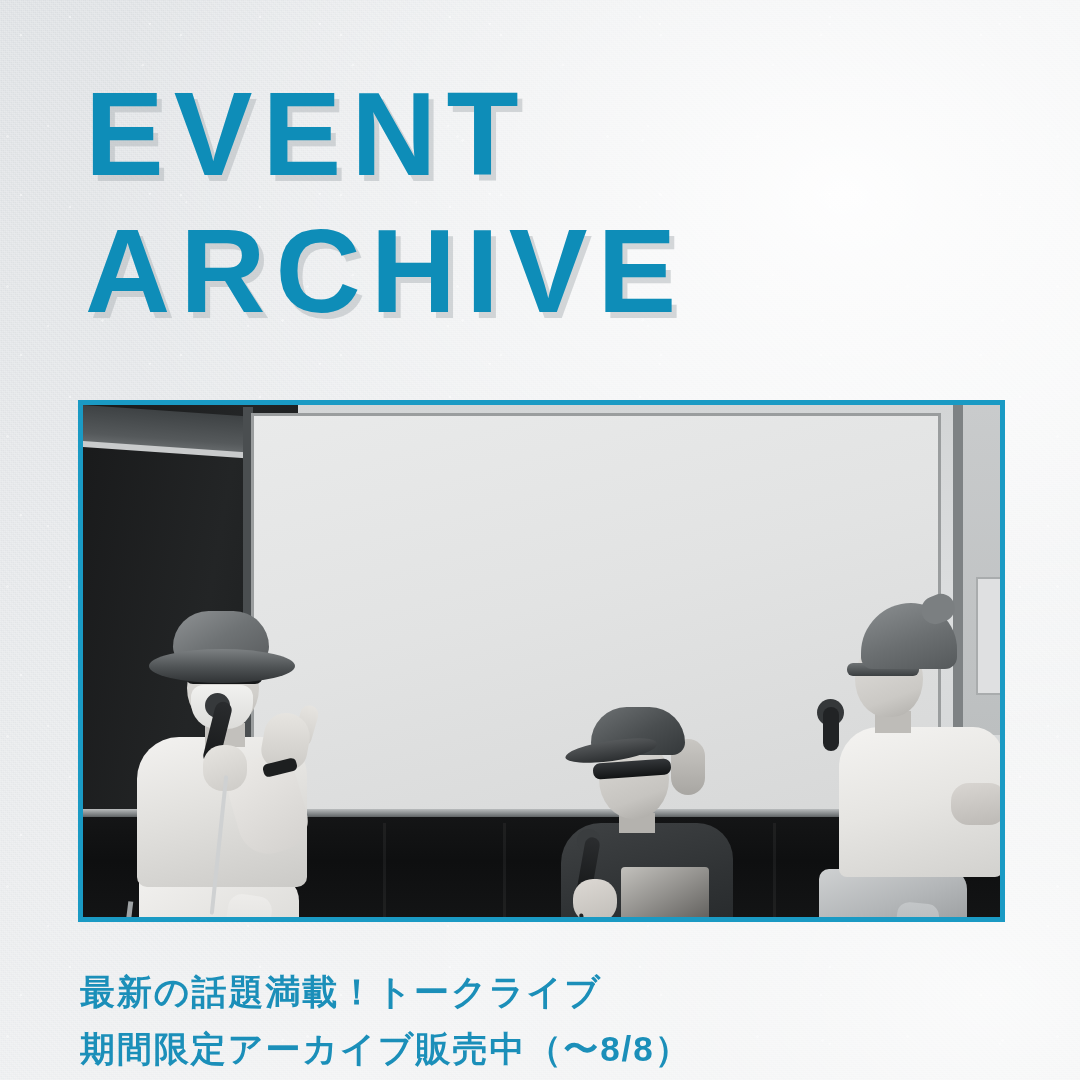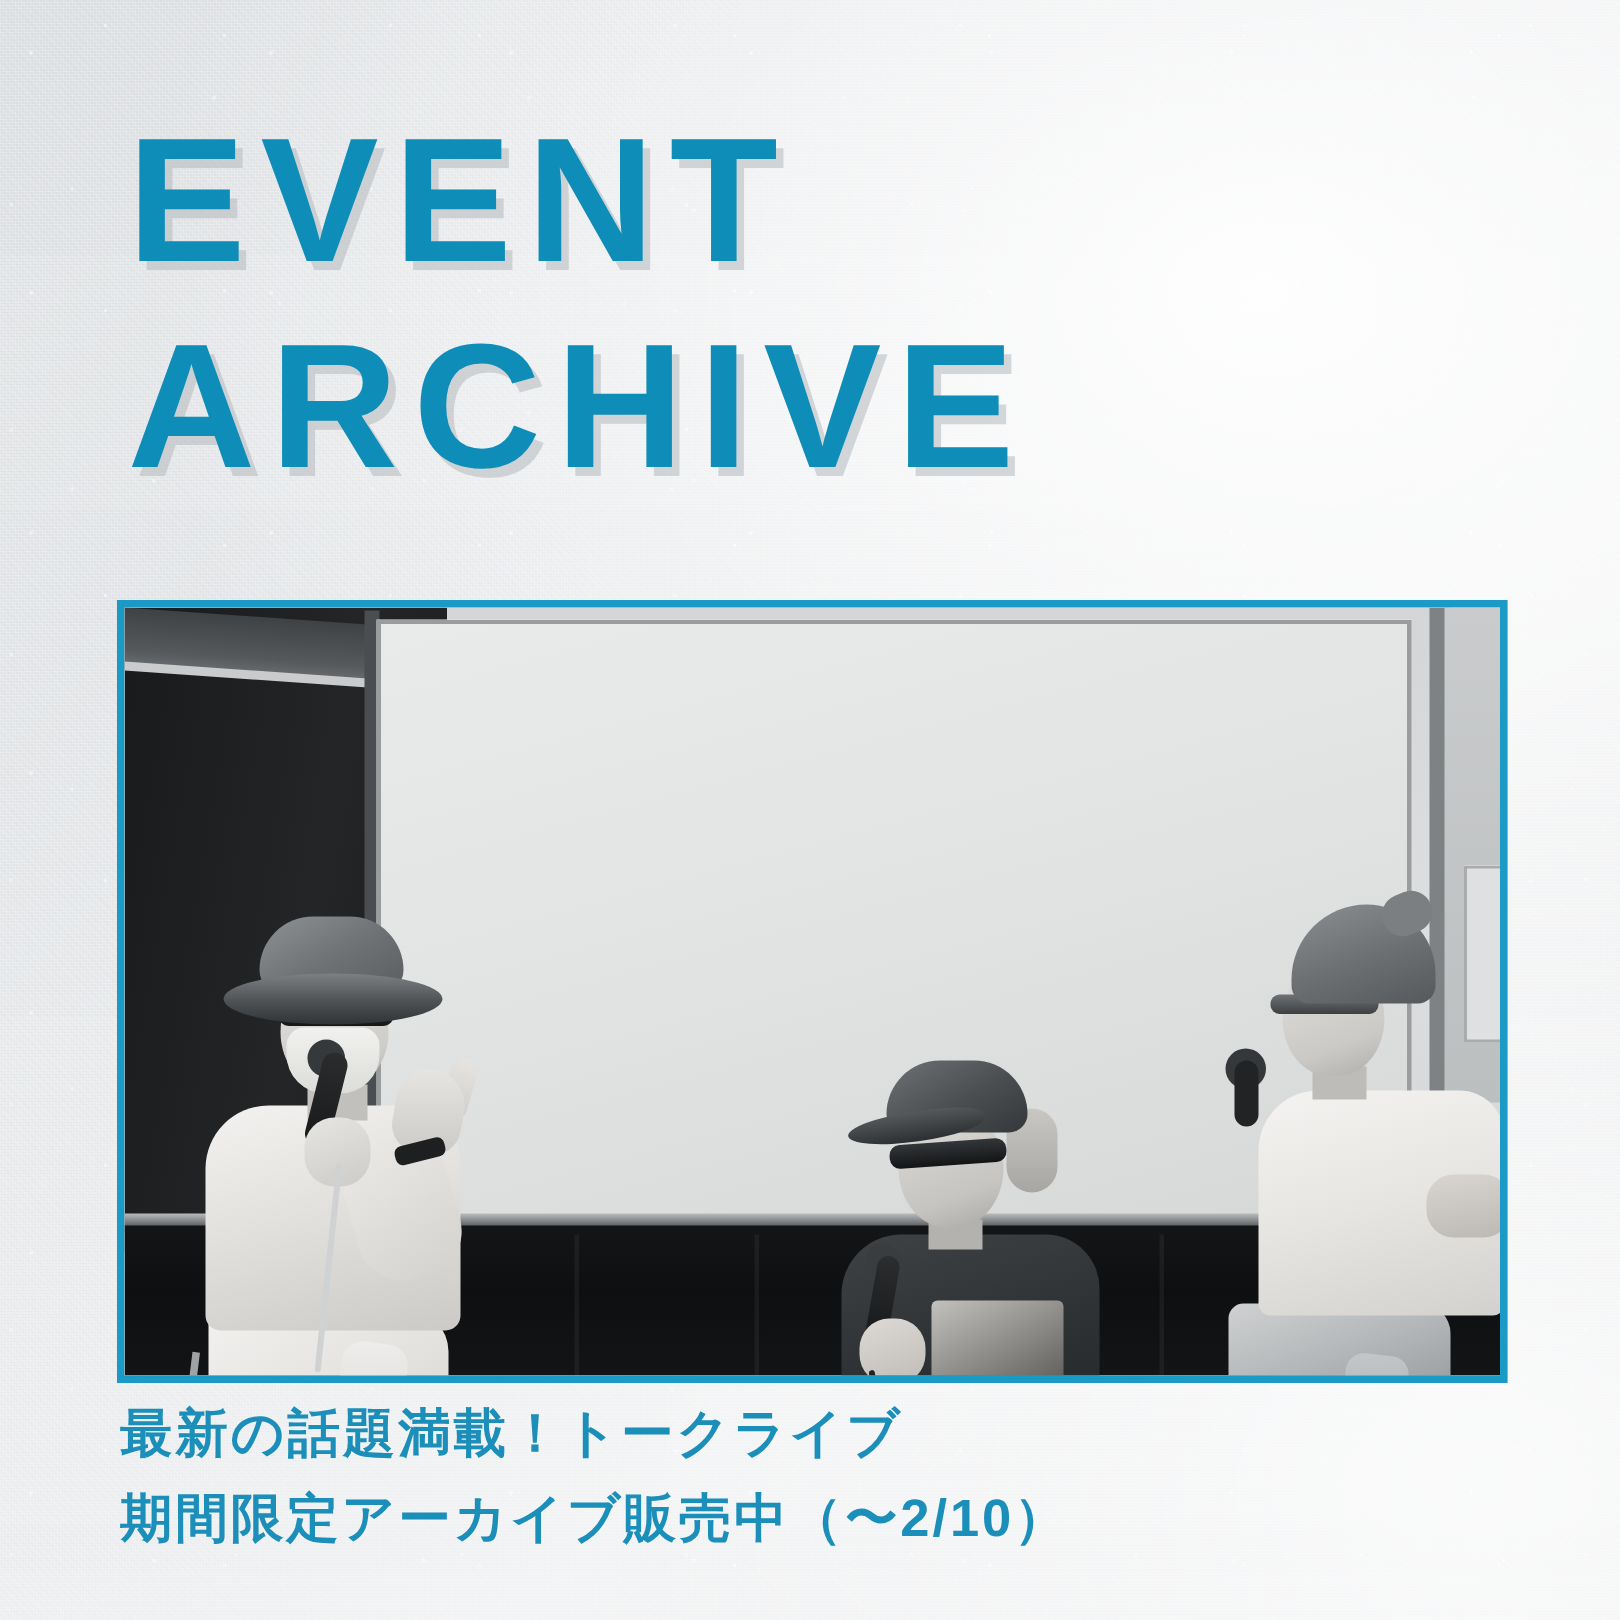--- a/index.html
+++ b/index.html
@@ -170,21 +170,21 @@
   #p3-sleeve{left:168px;top:180px;width:56px;height:42px;border-radius:18px;
     background:linear-gradient(170deg,#d9d6d2,#bcb9b5);}
   #p3-mic{left:40px;top:104px;width:16px;height:44px;border-radius:8px;background:#212325;}
   #p3-mic-head{left:34px;top:96px;width:27px;height:27px;border-radius:50%;background:#35383a;}
   #p3-jeans{left:36px;top:266px;width:148px;height:58px;border-radius:10px 20px 6px 6px;
     background:linear-gradient(160deg,#cfd1d2 0%,#b3b6b8 55%,#9a9d9f 100%);}
   #p3-shin{left:112px;top:300px;width:42px;height:64px;border-radius:12px;
     background:linear-gradient(170deg,#c4c7c9,#a5a8aa);transform:rotate(6deg);}
 
   
-  #captions{position:absolute;left:80px;top:928px;}
+  #captions{position:absolute;left:80px;top:964px;}
   .cap{
     display:block;color:#1b8fb9;font-size:35px;font-weight:700;
     letter-spacing:.055em;line-height:1.62;white-space:nowrap;
   }
 </style>
 </head>
 <body>
 
 <div id="poster">
 
@@ -271,16 +271,16 @@
         <div class="pz" id="p3-tuft"></div>
         <div class="pz" id="p3-mic-head"></div>
         <div class="pz" id="p3-mic"></div>
       </div>
 
     </div>
   </div>
 
   <div id="captions">
     <span class="cap">最新の話題満載！トークライブ</span>
-    <span class="cap">期間限定アーカイブ販売中（〜2/10）</span>
+    <span class="cap">期間限定アーカイブ販売中（〜8/8）</span>
   </div>
 
 </div>
 
 </body></html>

